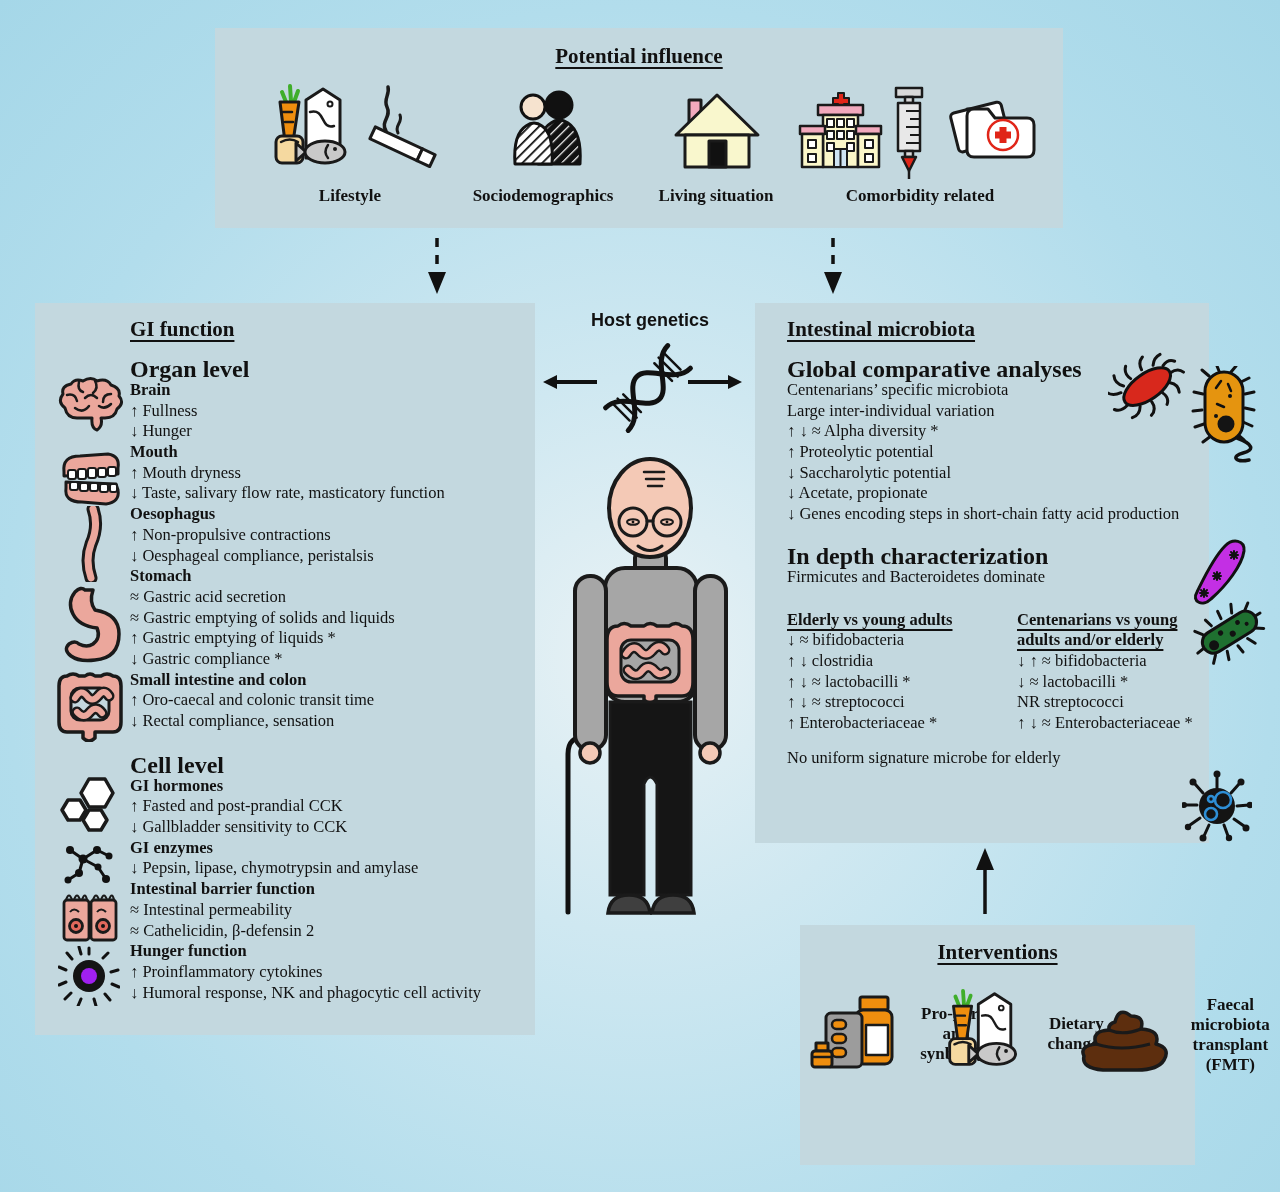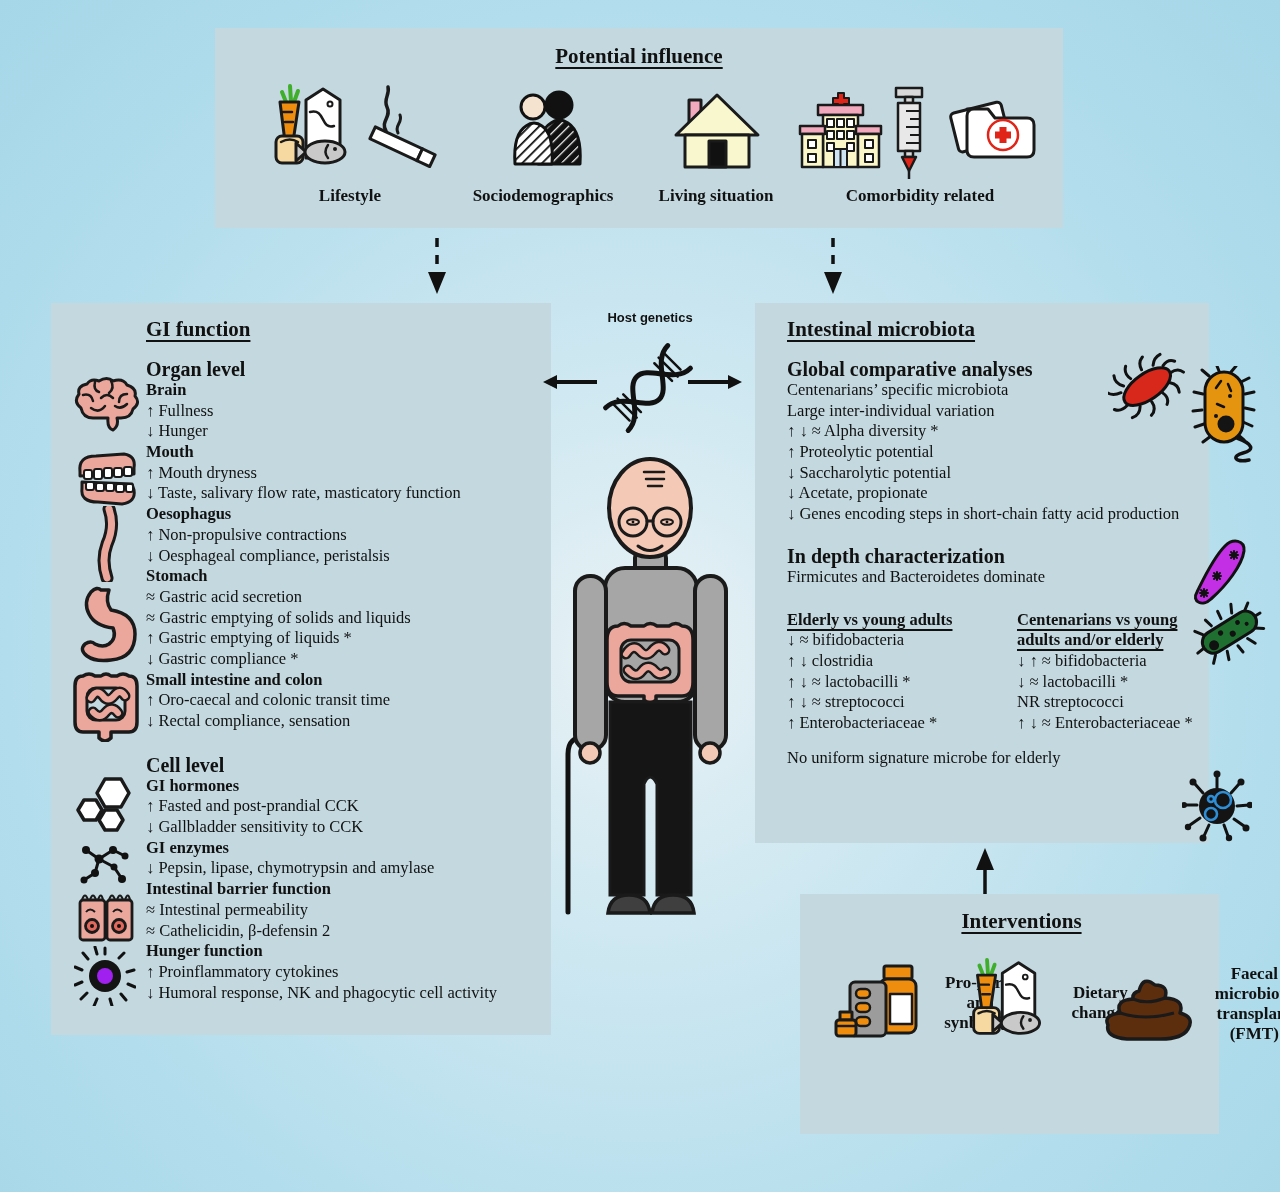--- a/index.html
+++ b/index.html
@@ -3,50 +3,50 @@
 <meta charset="utf-8">
 <style>
   html,body{margin:0;padding:0;background:#9fd3e4;}
   .canvas{
     position:relative;width:1280px;height:1192px;overflow:hidden;
     font-family:"Liberation Sans",sans-serif;color:#111;
     background:radial-gradient(ellipse at 50% 55%, #e9f2f5 0%, #cfe8f1 30%, #b2ddec 70%, #a5d7e8 100%);
   }
   .box{position:absolute;background:#c3d8df;font-family:Liberation Serif, serif;}
   .top-box{left:215px;top:28px;width:848px;height:200px;}
-  .left-box{left:51px;top:303px;width:500px;height:732px;}
+  .left-box{left:35px;top:303px;width:500px;height:732px;}
   .right-box{left:755px;top:303px;width:454px;height:540px;}
-  .iv-box{left:800px;top:894px;width:395px;height:240px;padding-left:24px;}
+  .iv-box{left:800px;top:925px;width:395px;height:240px;}
   .u{text-decoration:underline;text-decoration-thickness:2px;text-underline-offset:4px;}
   .box-title{font-weight:bold;font-size:21px;line-height:26px;margin:0;}
   .top-title{text-align:center;margin-top:15px;}
   .abs{position:absolute;}
   .pi-label{position:absolute;top:158px;width:190px;text-align:center;font-weight:bold;font-size:17px;}
   
   .gi-text{margin:13px 0 0 95px;}
   .mb-text{margin:13px 0 0 32px;}
   .gi-text .box-title,.mb-text .box-title{margin-bottom:16px;}
-  .sec-head{font-weight:bold;font-size:20px;line-height:22px;white-space:nowrap;}
+  .sec-head{font-weight:bold;font-size:24px;line-height:22px;white-space:nowrap;}
   .grp-name{font-weight:bold;}
   .line,.grp-name{font-size:16.5px;line-height:20.7px;height:20.7px;white-space:nowrap;}
   .cell-gap{margin-top:22px;}
   .depth-gap{margin-top:20px;}
   .mb-cols{position:relative;margin-top:22px;height:124px;}
   .mb-col{position:absolute;top:0;}
   .mb-col1{left:0;}
   .mb-col2{left:230px;}
   .col-head{font-weight:bold;}
   .mb-footer{margin-top:14px;font-size:16.5px;white-space:nowrap;}
   
   .iv-title{text-align:center;margin-top:14px;}
   .iv-row{display:flex;justify-content:space-evenly;align-items:flex-start;margin-top:20px;}
   .iv-item{display:flex;align-items:center;width:125px;gap:20px;}
   .iv-iconwrap{height:88px;display:flex;align-items:flex-end;justify-content:center;}
   .iv-label{margin-top:10px;font-weight:bold;font-size:17px;line-height:20px;text-align:center;}
-  .hg-label{position:absolute;left:562px;top:310px;width:176px;text-align:center;font-weight:bold;font-size:13px;}
+  .hg-label{position:absolute;left:562px;top:310px;width:176px;text-align:center;font-weight:bold;font-size:18px;}
   svg{display:block;}
 </style>
 </head>
 <body>
 
 <div class="canvas">
 
   <section class="box top-box">
     <h2 class="box-title top-title"><span class="u">Potential influence</span></h2>
 

